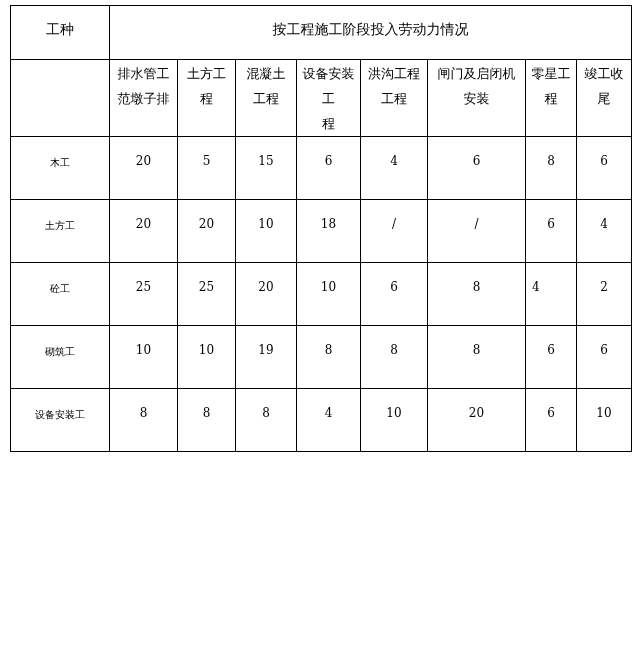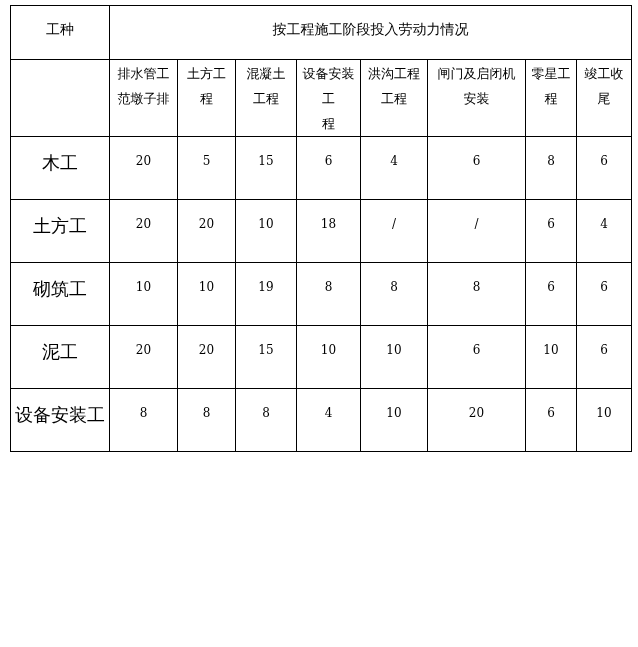--- a/index.html
+++ b/index.html
@@ -30,21 +30,21 @@
       padding: 0;
       overflow: hidden;
     }
     .title-row td { height: 47px; }
     .sub-row td { height: 50px; }
     .data-row td { height: 48px; }
     .hdr-main {
       font-size: 14px;
     }
     .trade-label {
-      font-size: 18px;
+      font-size: 10px;
       padding-bottom: 10px !important;
       font-family: Liberation Serif, serif;
     }
     .title-cell {
       font-size: 14px;
       padding-bottom: 6px !important;
     }
     .stage-head {
       font-size: 13px;
       line-height: 25px;
@@ -108,39 +108,39 @@
         <td class="num">20</td>
         <td class="num">20</td>
         <td class="num">10</td>
         <td class="num">18</td>
         <td class="num">/</td>
         <td class="num">/</td>
         <td class="num">6</td>
         <td class="num">4</td>
       </tr>
       <tr class="data-row">
+        <td class="trade-label">砼工</td>
+        <td class="num">25</td>
+        <td class="num">25</td>
+        <td class="num">20</td>
+        <td class="num">10</td>
+        <td class="num">6</td>
+        <td class="num">8</td>
+        <td class="num left">4</td>
+        <td class="num">2</td>
+      </tr>
+      <tr class="data-row">
         <td class="trade-label">砌筑工</td>
         <td class="num">10</td>
         <td class="num">10</td>
         <td class="num">19</td>
         <td class="num">8</td>
         <td class="num">8</td>
         <td class="num">8</td>
         <td class="num">6</td>
-        <td class="num">6</td>
-      </tr>
-      <tr class="data-row">
-        <td class="trade-label">泥工</td>
-        <td class="num">20</td>
-        <td class="num">20</td>
-        <td class="num">15</td>
-        <td class="num">10</td>
-        <td class="num">10</td>
-        <td class="num">6</td>
-        <td class="num">10</td>
         <td class="num">6</td>
       </tr>
       <tr class="data-row">
         <td class="trade-label">设备安装工</td>
         <td class="num">8</td>
         <td class="num">8</td>
         <td class="num">8</td>
         <td class="num">4</td>
         <td class="num">10</td>
         <td class="num">20</td>

